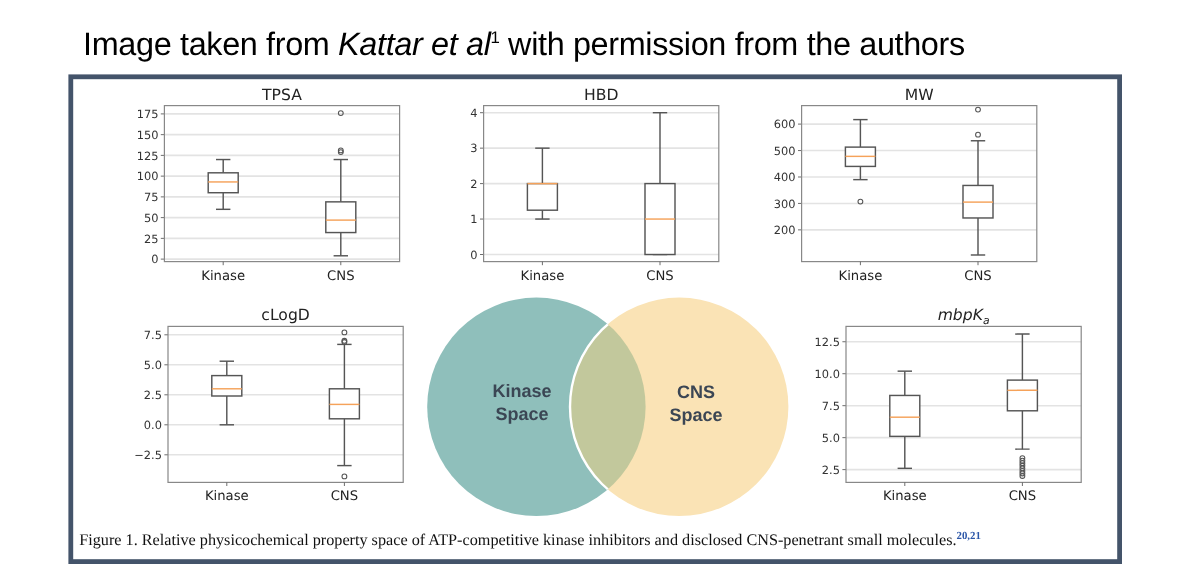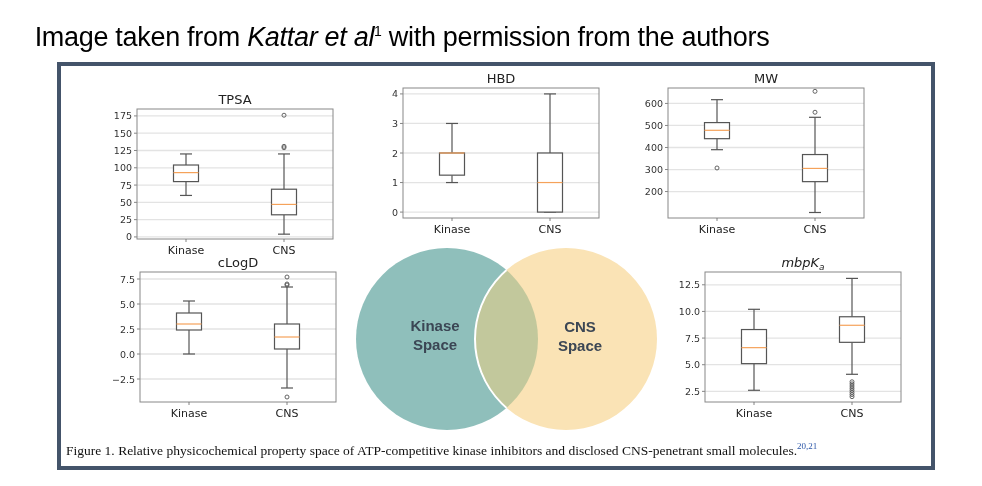--- a/index.html
+++ b/index.html
@@ -1,35 +1,35 @@
 <!DOCTYPE html>
 <html><head>
 <meta charset="utf-8">
 <style>
   html, body { margin:0; padding:0; background:#ffffff; }
   body { width:982px; height:486px; position:relative; overflow:hidden; font-family:"Liberation Sans", sans-serif; }
-  .heading { position:absolute; left:0; top:22px; width:804px; text-align:center; font-family:"Liberation Sans", sans-serif; font-size:27px; color:#000; letter-spacing:-0.3px; }
+  .heading { position:absolute; left:0; top:22px; width:804px; text-align:right; font-family:"Liberation Sans", sans-serif; font-size:27px; color:#000; letter-spacing:-0.3px; }
   .heading i { font-style:italic; }
   .heading sup { font-size:14px; }
   .frame { position:absolute; left:57px; top:62px; width:870px; height:400px; border:4px solid #44546a; background:#fff; }
   .panel { position:absolute; }
   .panel svg { display:block; overflow:visible; }
   .caption { position:absolute; left:66px; top:441px; font-family:"Liberation Serif", serif; font-size:13.5px; color:#111; white-space:nowrap; }
   .caption b { font-weight:normal; }
-  .caption sup { color:#2b56a8; font-size:9px; }
+  .caption sup { color:#2b56a8; font-size:9px;font-weight:bold; }
   .venn { position:absolute; left:340px; top:240px; }
 </style>
 </head>
 <body>
 
 <div class="heading"><span>Image taken from </span><i>Kattar et al</i><sup>1</sup><span> with permission from the authors</span></div>
 
 <div class="frame"></div>
 
-<div class="panel" id="p0" style="left:100px;top:70px;margin-top:21px;">
+<div class="panel" id="p0" style="left:100px;top:70px;">
     <svg width="240" height="170" viewBox="0 0 240 170">
       <text x="135" y="13" text-anchor="middle" font-family="DejaVu Sans, sans-serif" font-size="13" fill="#222">TPSA</text>
       <line x1="37" x2="233" y1="145.9255319148936" y2="145.9255319148936" stroke="#e3e3e3" stroke-width="1.3"></line>
       <line x1="34" x2="37" y1="145.9255319148936" y2="145.9255319148936" stroke="#666" stroke-width="0.8"></line>
       <text x="32" y="149.4255319148936" text-anchor="end" font-family="DejaVu Sans, sans-serif" font-size="9.5" fill="#333">0</text>
       <line x1="37" x2="233" y1="128.63829787234042" y2="128.63829787234042" stroke="#e3e3e3" stroke-width="1.3"></line>
       <line x1="34" x2="37" y1="128.63829787234042" y2="128.63829787234042" stroke="#666" stroke-width="0.8"></line>
       <text x="32" y="132.13829787234042" text-anchor="end" font-family="DejaVu Sans, sans-serif" font-size="9.5" fill="#333">25</text>
       <line x1="37" x2="233" y1="111.35106382978724" y2="111.35106382978724" stroke="#e3e3e3" stroke-width="1.3"></line>
       <line x1="34" x2="37" y1="111.35106382978724" y2="111.35106382978724" stroke="#666" stroke-width="0.8"></line>

